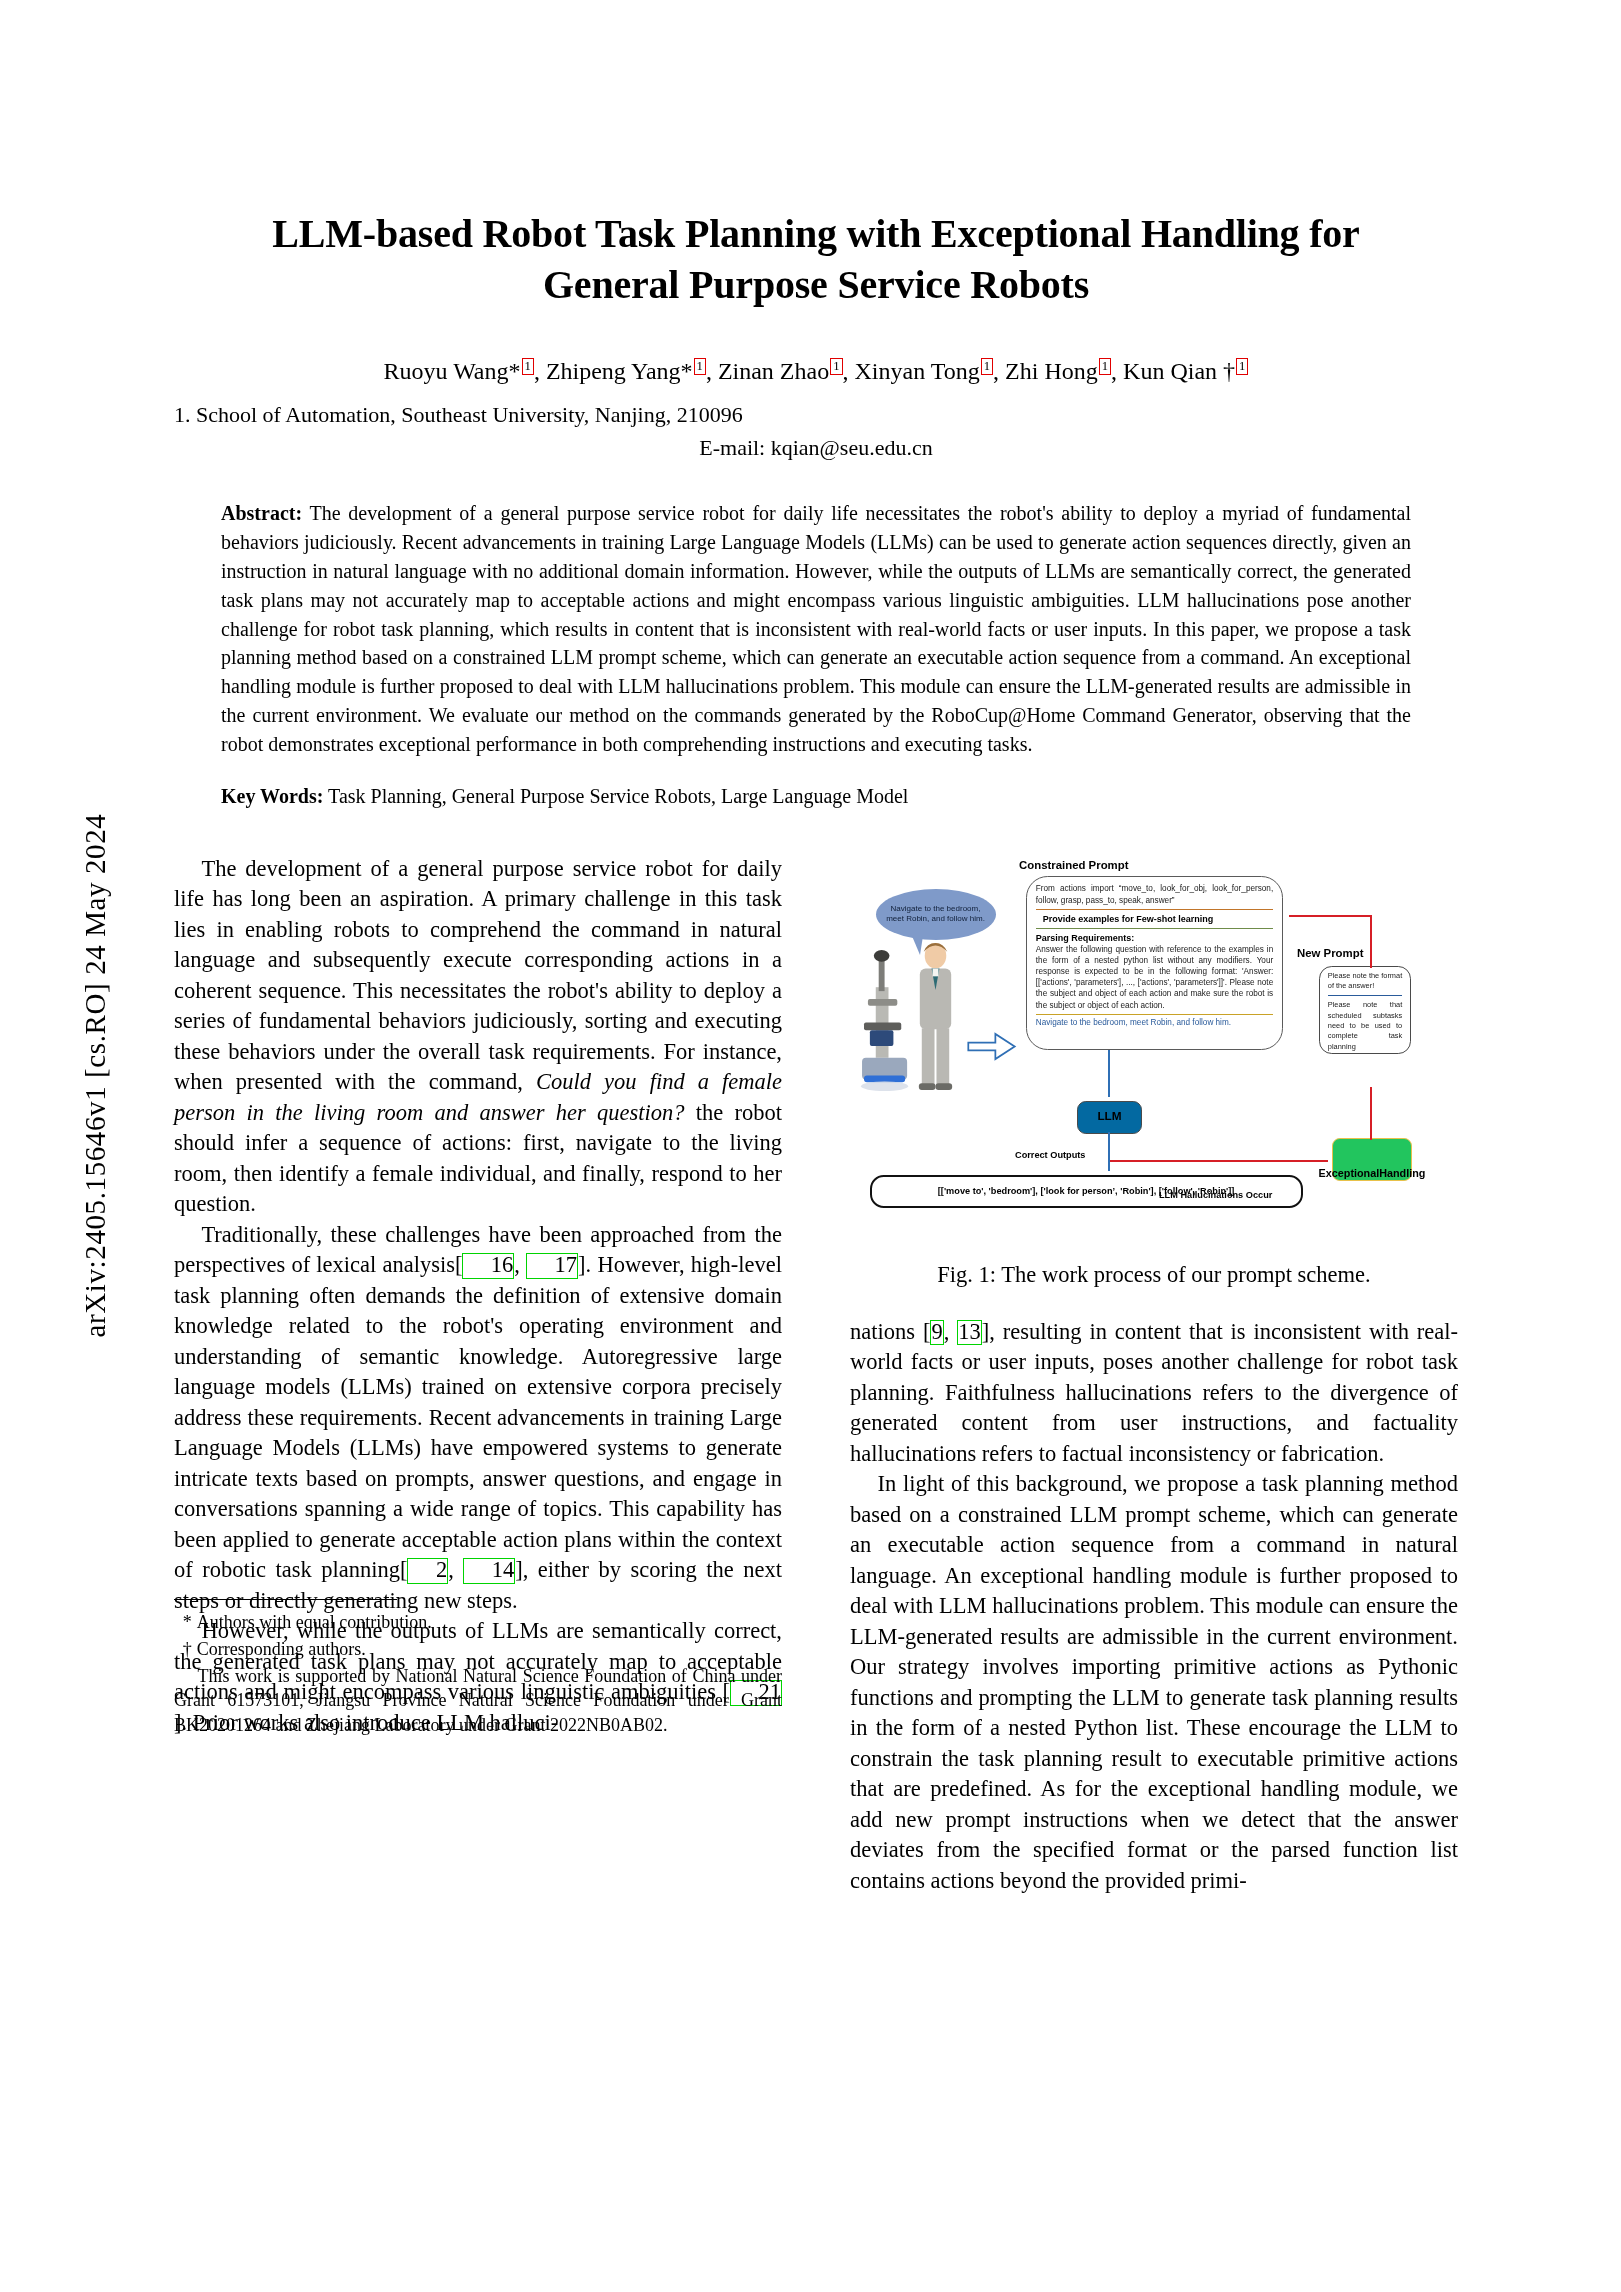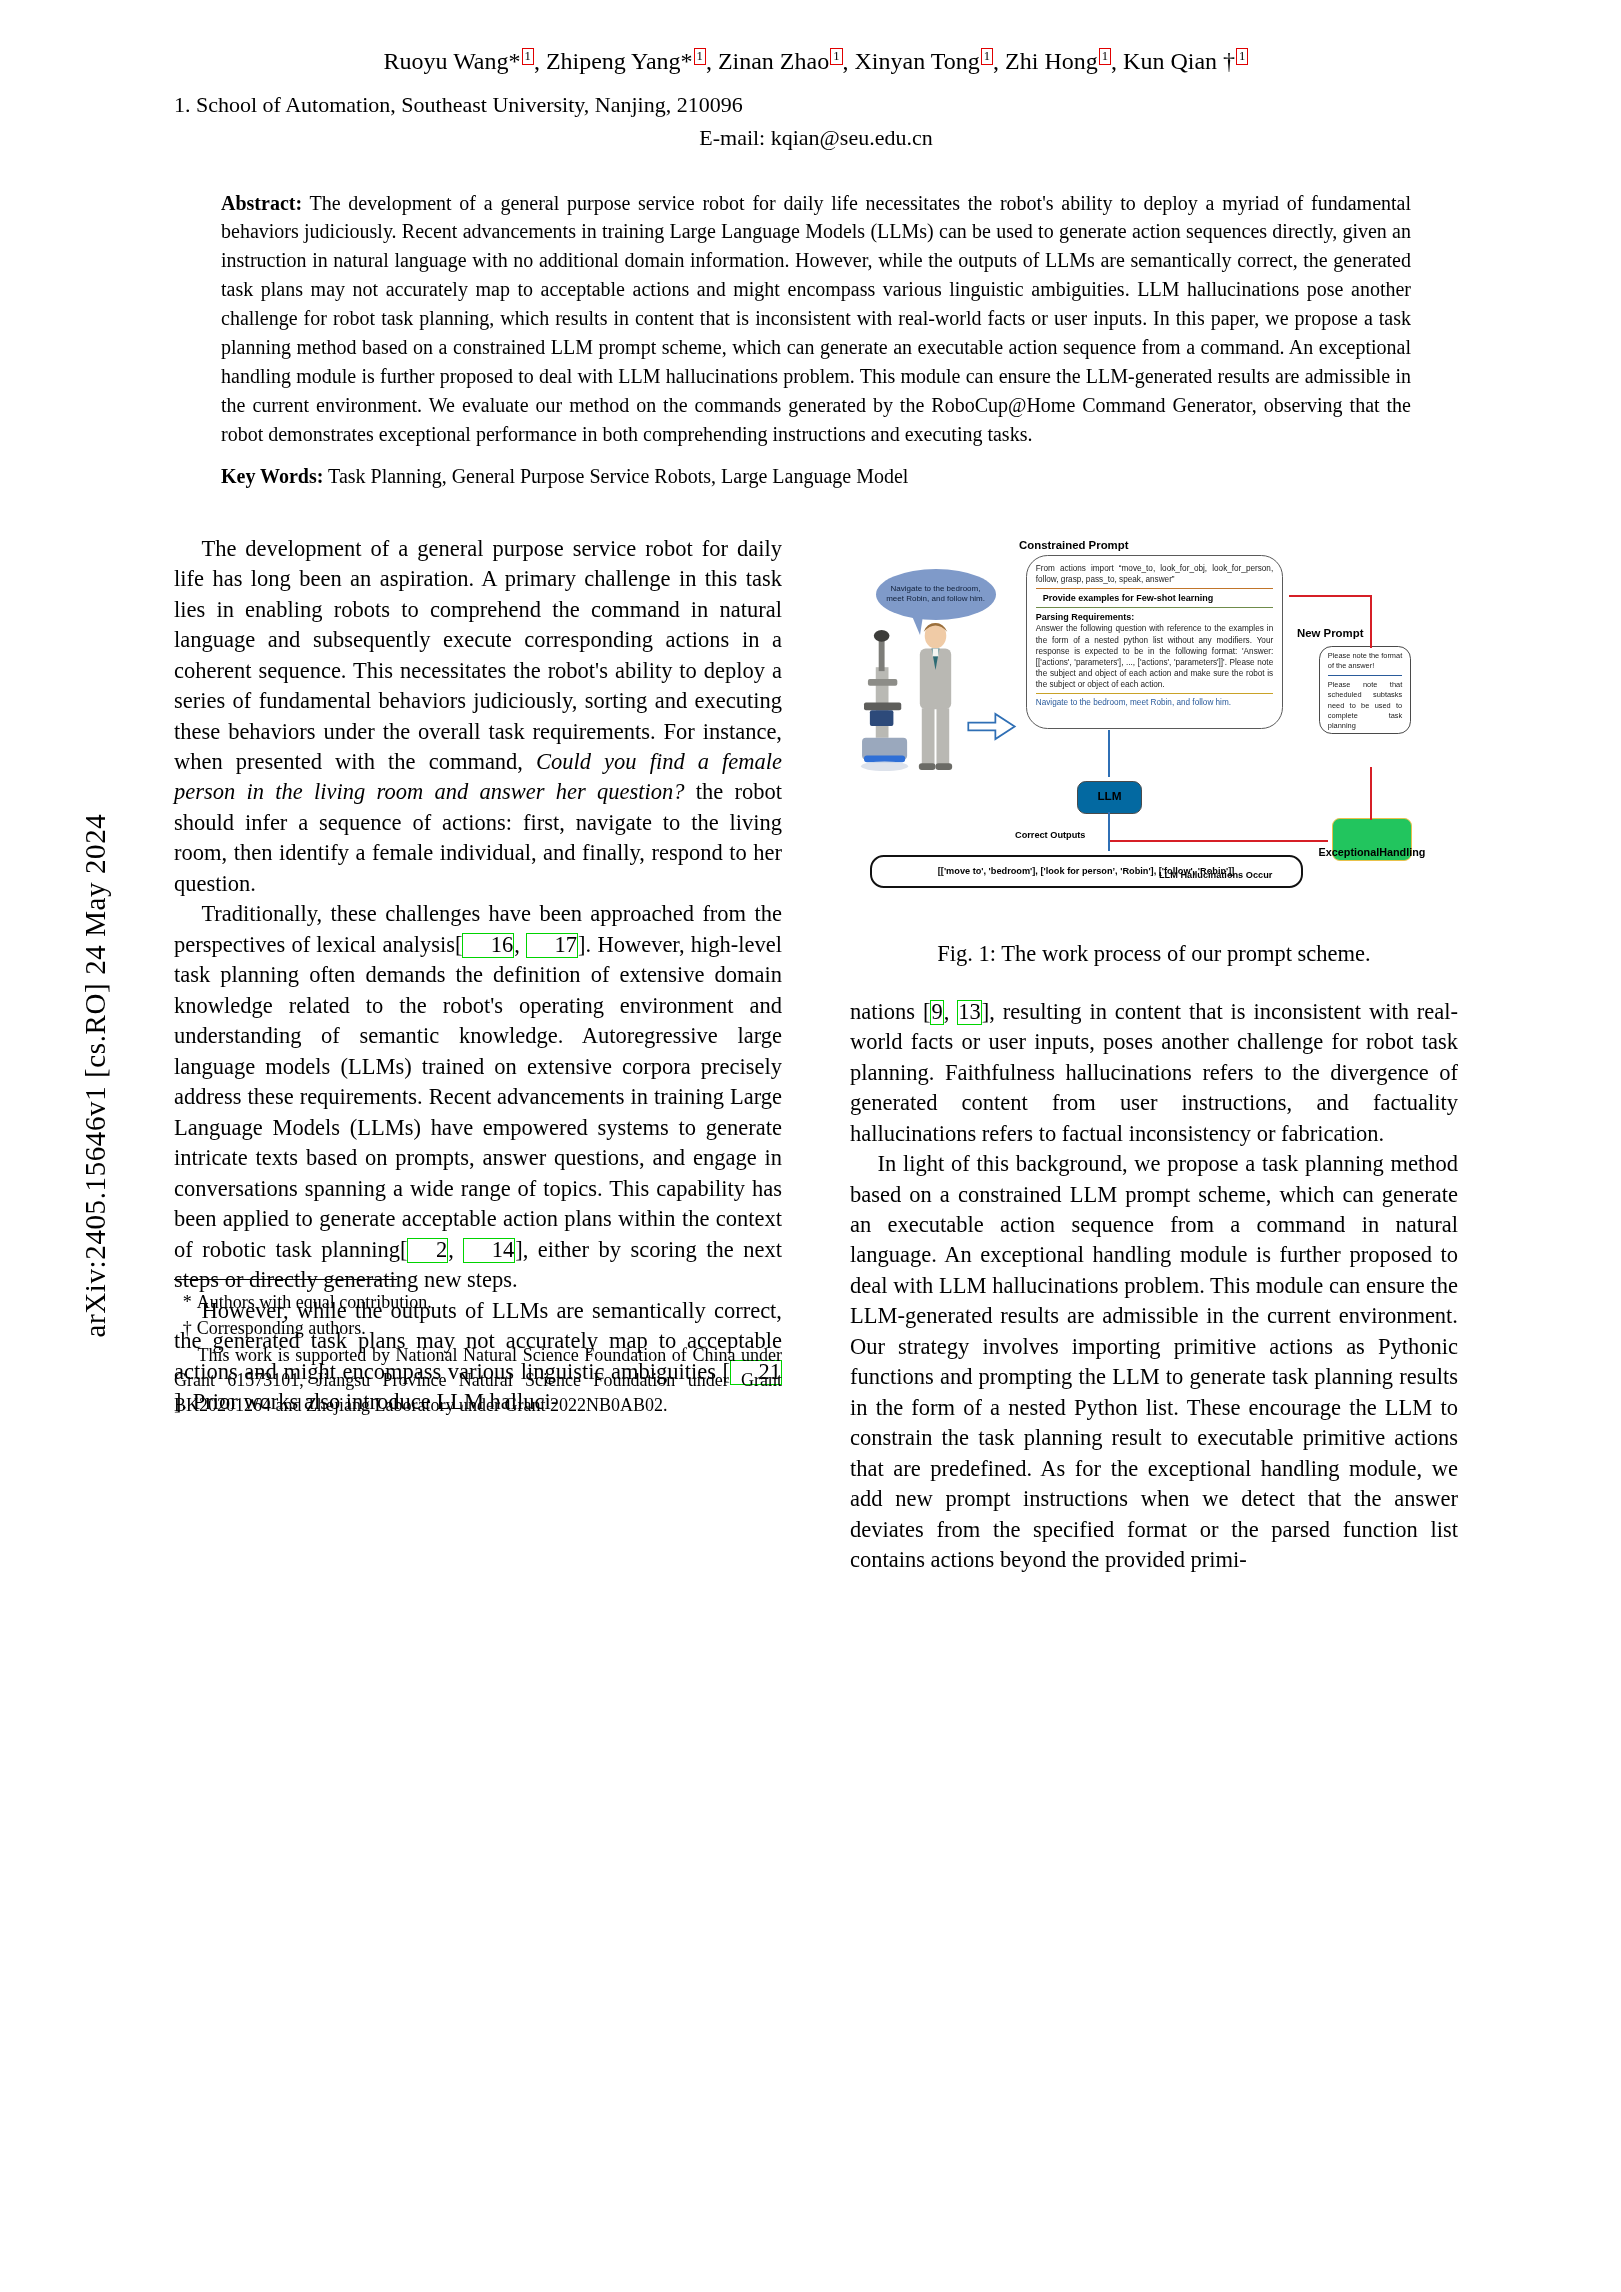--- a/index.html
+++ b/index.html
@@ -71,21 +71,21 @@
   
   .abstract{
     margin:35px 47px 0 47px;
     font-size:20px;
     line-height:1.445;
     text-align:justify;
     text-justify:inter-word;
   }
   .abstract .lead{font-weight:bold;}
   .keywords{
-    margin:13px 47px 0 47px;
+    margin:23px 47px 0 47px;
     font-size:20px;
     line-height:1.45;
   }
   .keywords .lead{font-weight:bold;}
   
   .columns{
     position:relative;
     margin-top:43px;
     height:1362px;
   }
@@ -253,20 +253,24 @@
   }
   .big-arrow{position:absolute;}
 </style>
 </head>
 <body>
 
 <div class="arxiv-stamp">arXiv:2405.15646v1  [cs.RO]  24 May 2024</div>
 
 <div class="page">
 
+  <h1 class="title">
+    <span>LLM-based Robot Task Planning with Exceptional Handling for</span><br>
+    <span>General Purpose Service Robots</span>
+  </h1>
 
   <div class="authors">
     <span><span>Ruoyu Wang</span><span>*</span><span class="sup-red">1</span><span>, </span></span><span><span>Zhipeng Yang</span><span>*</span><span class="sup-red">1</span><span>, </span></span><span><span>Zinan Zhao</span><span class="sup-red">1</span><span>, </span></span><span><span>Xinyan Tong</span><span class="sup-red">1</span><span>, </span></span><span><span>Zhi Hong</span><span class="sup-red">1</span><span>, </span></span><span><span>Kun Qian</span> <span>†</span><span class="sup-red">1</span></span>
   </div>
   <div class="affil">1. School of Automation, Southeast University, Nanjing, 210096</div>
   <div class="email">E-mail: kqian@seu.edu.cn</div>
 
   <div class="abstract">
     <span class="lead">Abstract:</span>
     <span>The development of a general purpose service robot for daily life necessitates the robot's ability to deploy a myriad of fundamental behaviors judiciously. Recent advancements in training Large Language Models (LLMs) can be used to generate action sequences directly, given an instruction in natural language with no additional domain information. However, while the outputs of LLMs are semantically correct, the generated task plans may not accurately map to acceptable actions and might encompass various linguistic ambiguities. LLM hallucinations pose another challenge for robot task planning, which results in content that is inconsistent with real-world facts or user inputs. In this paper, we propose a task planning method based on a constrained LLM prompt scheme, which can generate an executable action sequence from a command. An exceptional handling module is further proposed to deal with LLM hallucinations problem. This module can ensure the LLM-generated results are admissible in the current environment. We evaluate our method on the commands generated by the RoboCup@Home Command Generator, observing that the robot demonstrates exceptional performance in both comprehending instructions and executing tasks.</span>

